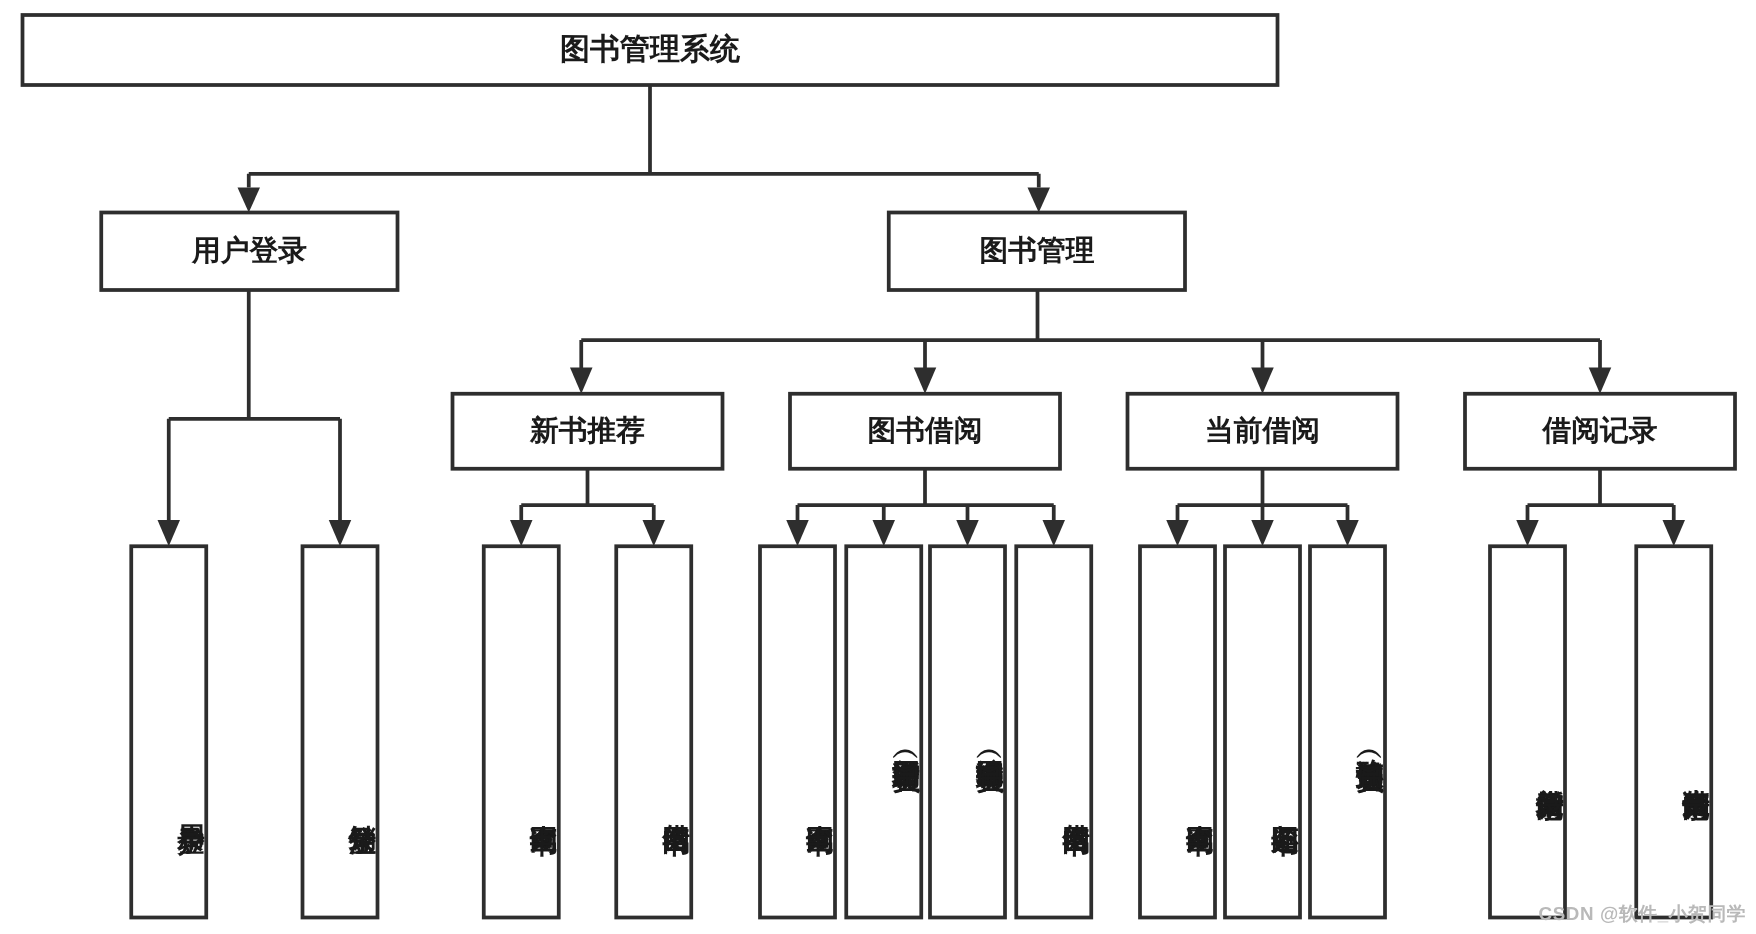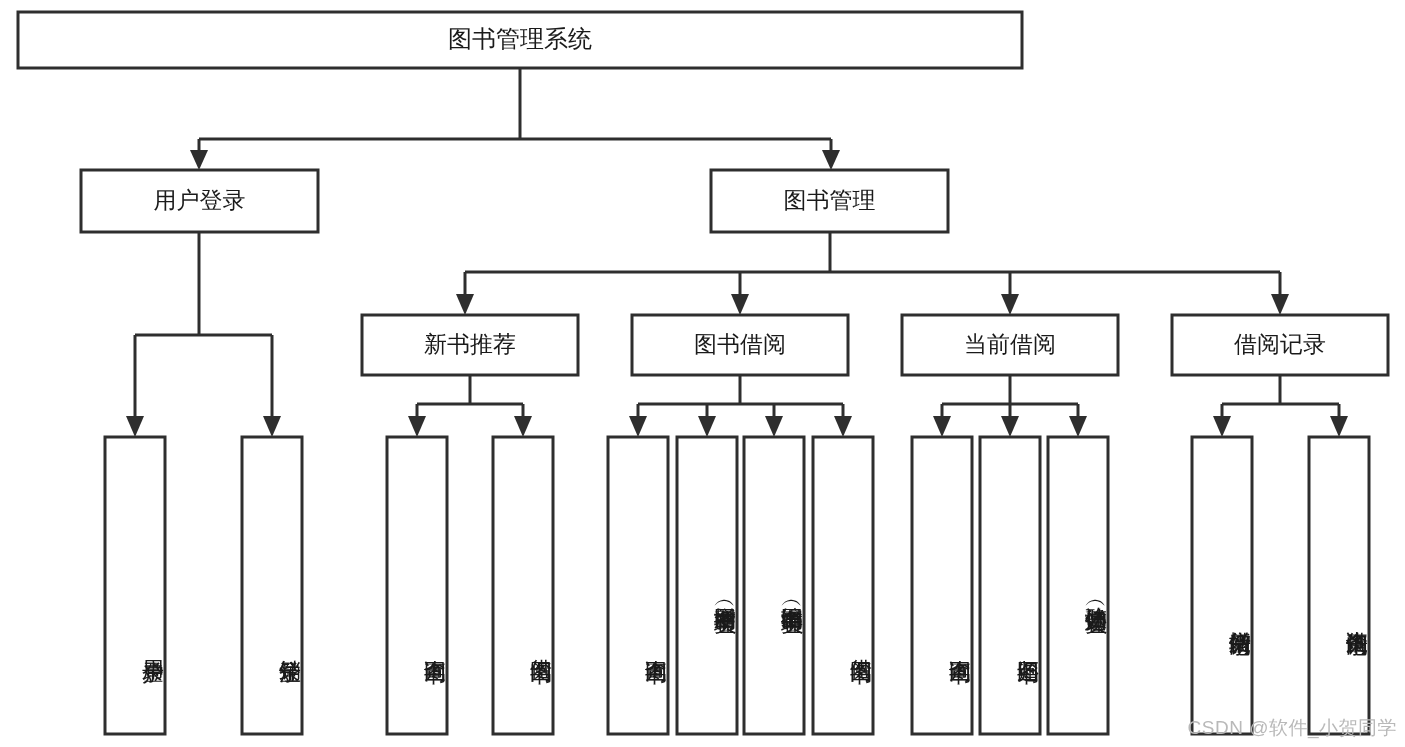--- a/index.html
+++ b/index.html
@@ -13,20 +13,21 @@
     font-family: "Liberation Sans", "DejaVu Sans", sans-serif;
     overflow: hidden;
     position: relative;
   }
   #diagram-root {
     position: absolute;
     left: 0;
     top: 0;
     width: 1405px;
     height: 747px;
+    font-weight: bold;
   }
   svg.flow {
     display: block;
     width: 1405px;
     height: 747px;
   }
   .node-box {
     fill: #ffffff;
     stroke: #2e2e2e;
     stroke-width: 3;
@@ -71,21 +72,21 @@
     display: flex;
     align-items: flex-start;
     justify-content: center;
     pointer-events: none;
   }
   .watermark {
     position: absolute;
     right: 8px;
     bottom: 6px;
     font-family: "Liberation Sans", "DejaVu Sans", sans-serif;
-    font-size: 19px;
+    font-size: 15px;
     color: #b9b9b9;
     white-space: nowrap;
     letter-spacing: 0.5px;
     margin-left: 18px;
   }
 </style>
 </head>
 <body>
 
 <div id="diagram-root">

